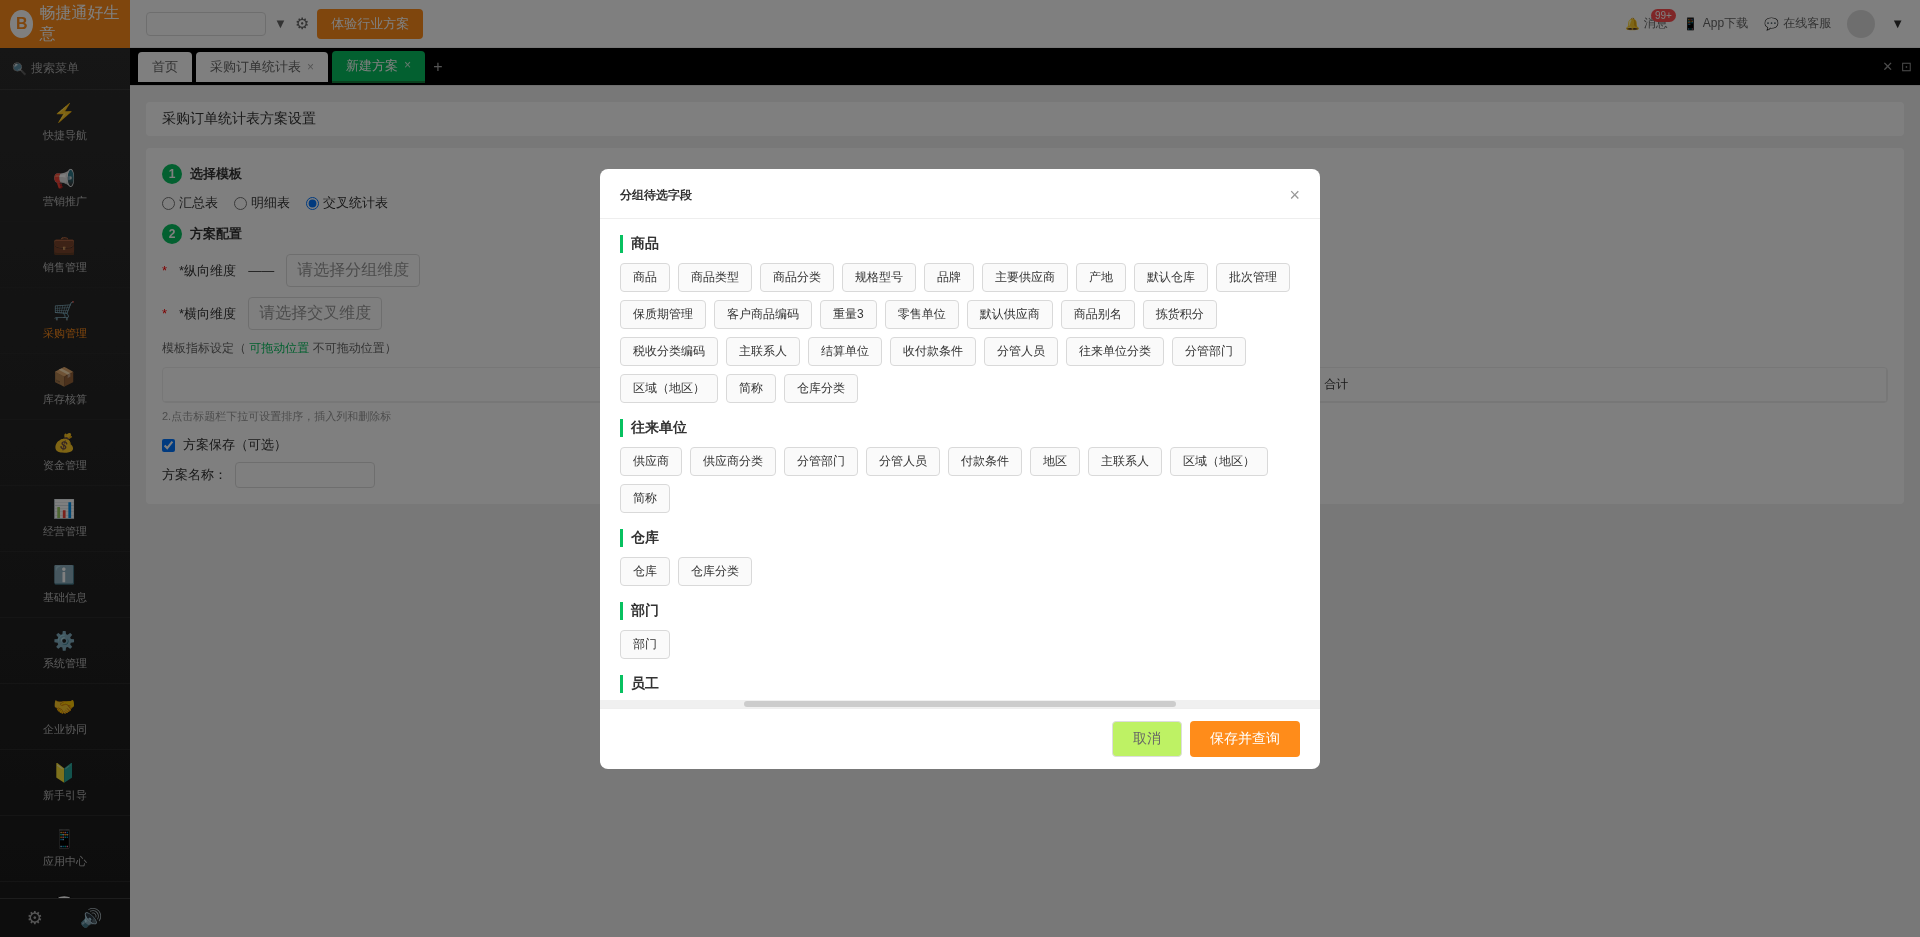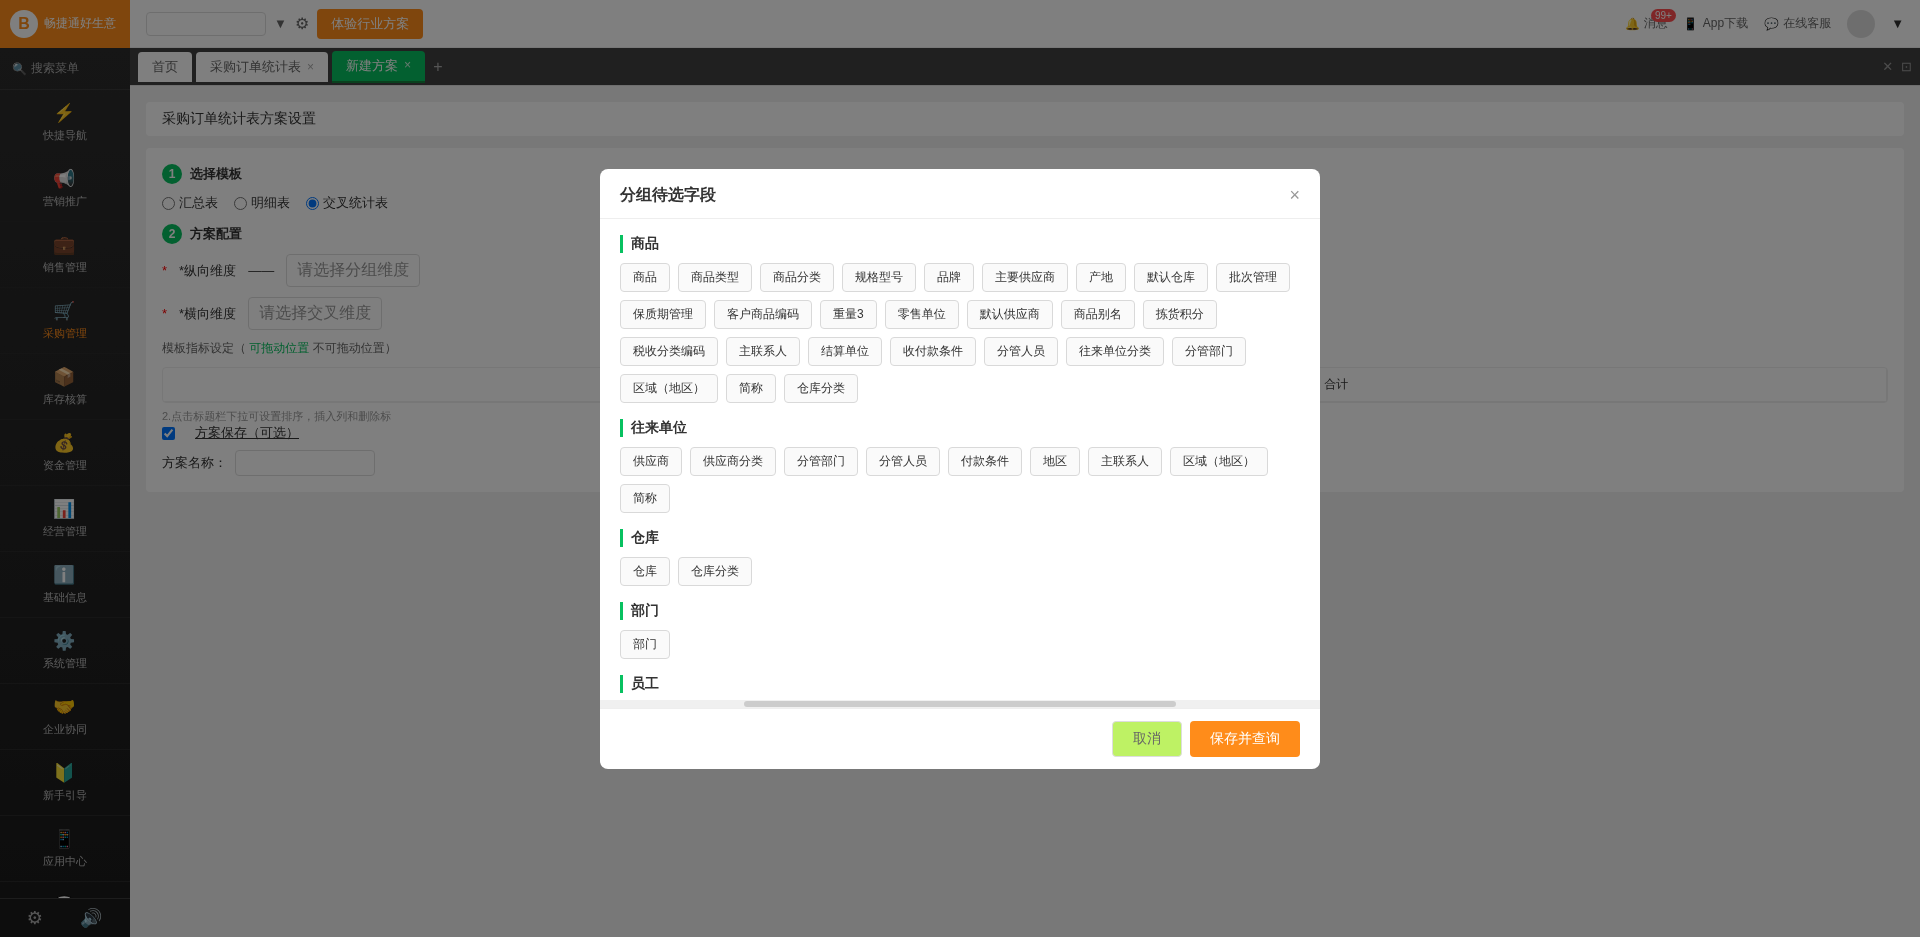--- a/index.html
+++ b/index.html
@@ -5,21 +5,21 @@
     * { box-sizing: border-box; margin: 0; padding: 0; }
     body { font-family: 'Microsoft YaHei', Arial, sans-serif; font-size: 13px; background: #f5f5f5; color: #333; overflow: hidden; }
 
     
     .app-layout { display: flex; height: 937px; width: 1920px; }
 
     
     .sidebar { width: 130px; background: linear-gradient(180deg, #2d2d2d 0%, #1a1a1a 100%); display: flex; flex-direction: column; align-items: center; padding-top: 0; flex-shrink: 0; }
     .sidebar-logo { width: 100%; background: #ff8c1a; padding: 10px; display: flex; align-items: center; gap: 6px; height: 48px; }
     .sidebar-logo-icon { width: 28px; height: 28px; background: #fff; border-radius: 50%; display: flex; align-items: center; justify-content: center; color: #ff8c1a; font-size: 16px; font-weight: bold; }
-    .sidebar-logo-text { color: #fff; font-size: 12px; line-height: 1.3; }
+    .sidebar-logo-text { color: #fff; font-size: 16px; line-height: 1.3; }
     .sidebar-search { width: 100%; padding: 8px; border-bottom: 1px solid #3a3a3a; }
     .sidebar-search-btn { width: 100%; background: transparent; border: none; color: #aaa; display: flex; align-items: center; gap: 4px; cursor: pointer; padding: 4px; font-size: 12px; }
     .sidebar-nav { width: 100%; flex: 1; overflow-y: auto; }
     .sidebar-item { width: 100%; padding: 12px 8px; display: flex; flex-direction: column; align-items: center; gap: 4px; cursor: pointer; color: #bbb; font-size: 11px; border-bottom: 1px solid #2a2a2a; }
     .sidebar-item.active { color: #ff8c1a; }
     .sidebar-item-icon { font-size: 18px; }
     .sidebar-footer { width: 100%; padding: 8px; display: flex; justify-content: space-around; border-top: 1px solid #3a3a3a; }
     .sidebar-footer-btn { background: transparent; border: none; color: #aaa; cursor: pointer; font-size: 18px; }
 
     
@@ -31,42 +31,42 @@
     .breadcrumb-input { border: 1px solid #ddd; border-radius: 4px; padding: 4px 8px; font-size: 12px; width: 120px; }
     .breadcrumb-arrow { color: #666; }
     .settings-btn { background: transparent; border: none; cursor: pointer; color: #666; font-size: 16px; }
     .experience-btn { background: #ff8c1a; color: #fff; border: none; border-radius: 4px; padding: 6px 14px; cursor: pointer; font-size: 13px; }
     .top-header-right { display: flex; align-items: center; gap: 16px; }
     .header-action { display: flex; align-items: center; gap: 4px; color: #666; font-size: 12px; cursor: pointer; position: relative; }
     .badge { background: #ff4d4f; color: #fff; font-size: 10px; border-radius: 10px; padding: 1px 4px; position: absolute; top: -6px; right: -8px; }
     .user-avatar { width: 28px; height: 28px; background: #ddd; border-radius: 50%; }
 
     
-    .tab-bar { height: 38px; background: #404040; display: flex; align-items: center; padding: 0 8px; border-bottom: 1px solid #ddd; flex-shrink: 0; text-align: center; }
+    .tab-bar { height: 38px; background: #000000; display: flex; align-items: center; padding: 0 8px; border-bottom: 1px solid #ddd; flex-shrink: 0; text-align: center; }
     .tab { padding: 6px 14px; background: #fff; border-radius: 4px 4px 0 0; cursor: pointer; font-size: 13px; display: flex; align-items: center; gap: 6px; margin-right: 4px; color: #666; }
     .tab.active { background: #07c160; color: #fff; border-bottom: 2px solid #15803d; font-family: Liberation Mono, monospace; }
     .tab-close { font-size: 12px; color: #aaa; cursor: pointer; }
     .tab.active .tab-close { color: rgba(255,255,255,0.8); }
     .tab-add { color: #aaa; font-size: 16px; cursor: pointer; margin-left: 4px; }
 
     
     .page-content { flex: 1; overflow: auto; padding: 16px; position: relative; background: #f0f0f0; }
 
     
     .page-title-bar { background: #fff; padding: 8px 16px; margin-bottom: 12px; font-size: 14px; color: #333; border-radius: 4px; }
     .step-label { display: inline-flex; align-items: center; gap: 8px; font-weight: bold; margin-bottom: 10px; }
     .step-circle { width: 20px; height: 20px; background: #07c160; color: #fff; border-radius: 50%; display: flex; align-items: center; justify-content: center; font-size: 12px; }
 
     
     .overlay { position: fixed; top: 0; left: 0; width: 100%; height: 100%; background: rgba(0,0,0,0.5); z-index: 100; display: flex; align-items: center; justify-content: center; }
 
     
     .modal { background: #fff; border-radius: 8px; width: 720px; max-height: 600px; display: flex; flex-direction: column; position: relative; }
     .modal-header { padding: 16px 20px 12px; border-bottom: 1px solid #eee; display: flex; align-items: center; justify-content: space-between; flex-shrink: 0; }
-    .modal-title { font-size: 16px; font-weight: bold; color: #333; }
+    .modal-title { font-size: 12px; font-weight: bold; color: #333; }
     .modal-close { background: transparent; border: none; font-size: 18px; cursor: pointer; color: #999; }
     .modal-body { flex: 1; overflow-y: auto; padding: 16px 20px; }
     .modal-footer { padding: 12px 20px; border-top: 1px solid #eee; display: flex; justify-content: flex-end; gap: 8px; flex-shrink: 0; }
 
     
     .field-group { margin-bottom: 16px; }
     .field-group-title { font-size: 14px; font-weight: bold; color: #333; margin-bottom: 10px; padding-left: 8px; border-left: 3px solid #07c160; }
     .field-tags { display: flex; flex-wrap: wrap; gap: 8px; }
     .field-tag { border: 1px solid #d9d9d9; border-radius: 4px; padding: 5px 12px; font-size: 12px; color: #333; cursor: pointer; background: #fafafa; white-space: nowrap; }
     .cancel-btn { background: #bef264; border: 1px solid #ddd; border-radius: 4px; padding: 8px 20px; cursor: pointer; color: #666; font-size: 14px; }
@@ -80,21 +80,21 @@
     .radio-group { display: flex; gap: 16px; align-items: center; font-size: 13px; }
     .radio-item { display: flex; align-items: center; gap: 4px; cursor: pointer; }
     .dimension-row { display: flex; align-items: center; gap: 12px; margin-bottom: 10px; font-size: 13px; }
     .required-star { color: red; }
     .select-field { border: 1px solid #ddd; border-radius: 4px; padding: 5px 10px; color: #999; font-size: 16px; min-width: 120px; }
     .stats-table { border: 1px solid #eee; border-radius: 4px; overflow: hidden; margin-top: 10px; }
     .stats-table-header { display: flex; background: #f5f5f5; border-bottom: 1px solid #eee; }
     .stats-table-cell { padding: 8px 12px; border-right: 1px solid #eee; flex: 1; font-size: 12px; }
     .stats-table-row { display: flex; border-bottom: 1px solid #eee; }
     .indicator-label { background: #e8f4f0; color: #07c160; padding: 2px 6px; border-radius: 3px; font-size: 11px; margin-bottom: 6px; display: inline-block; }
-    .save-option { display: flex; align-items: center; gap: 20px; font-size: 13px; text-decoration: underline; }
+    .save-option { display: flex; align-items: center; gap: 8px; margin-top: 12px; font-size: 13px; }
     .scheme-name-input { border: 1px solid #ddd; border-radius: 4px; padding: 5px 10px; font-size: 12px; width: 140px; }
     .hint-text { font-size: 11px; color: #999; margin-top: 6px; }
   </style>
 </head>
 <body>
 
 <div class="app-layout">
 
   <div class="sidebar">
     <div class="sidebar-logo">

